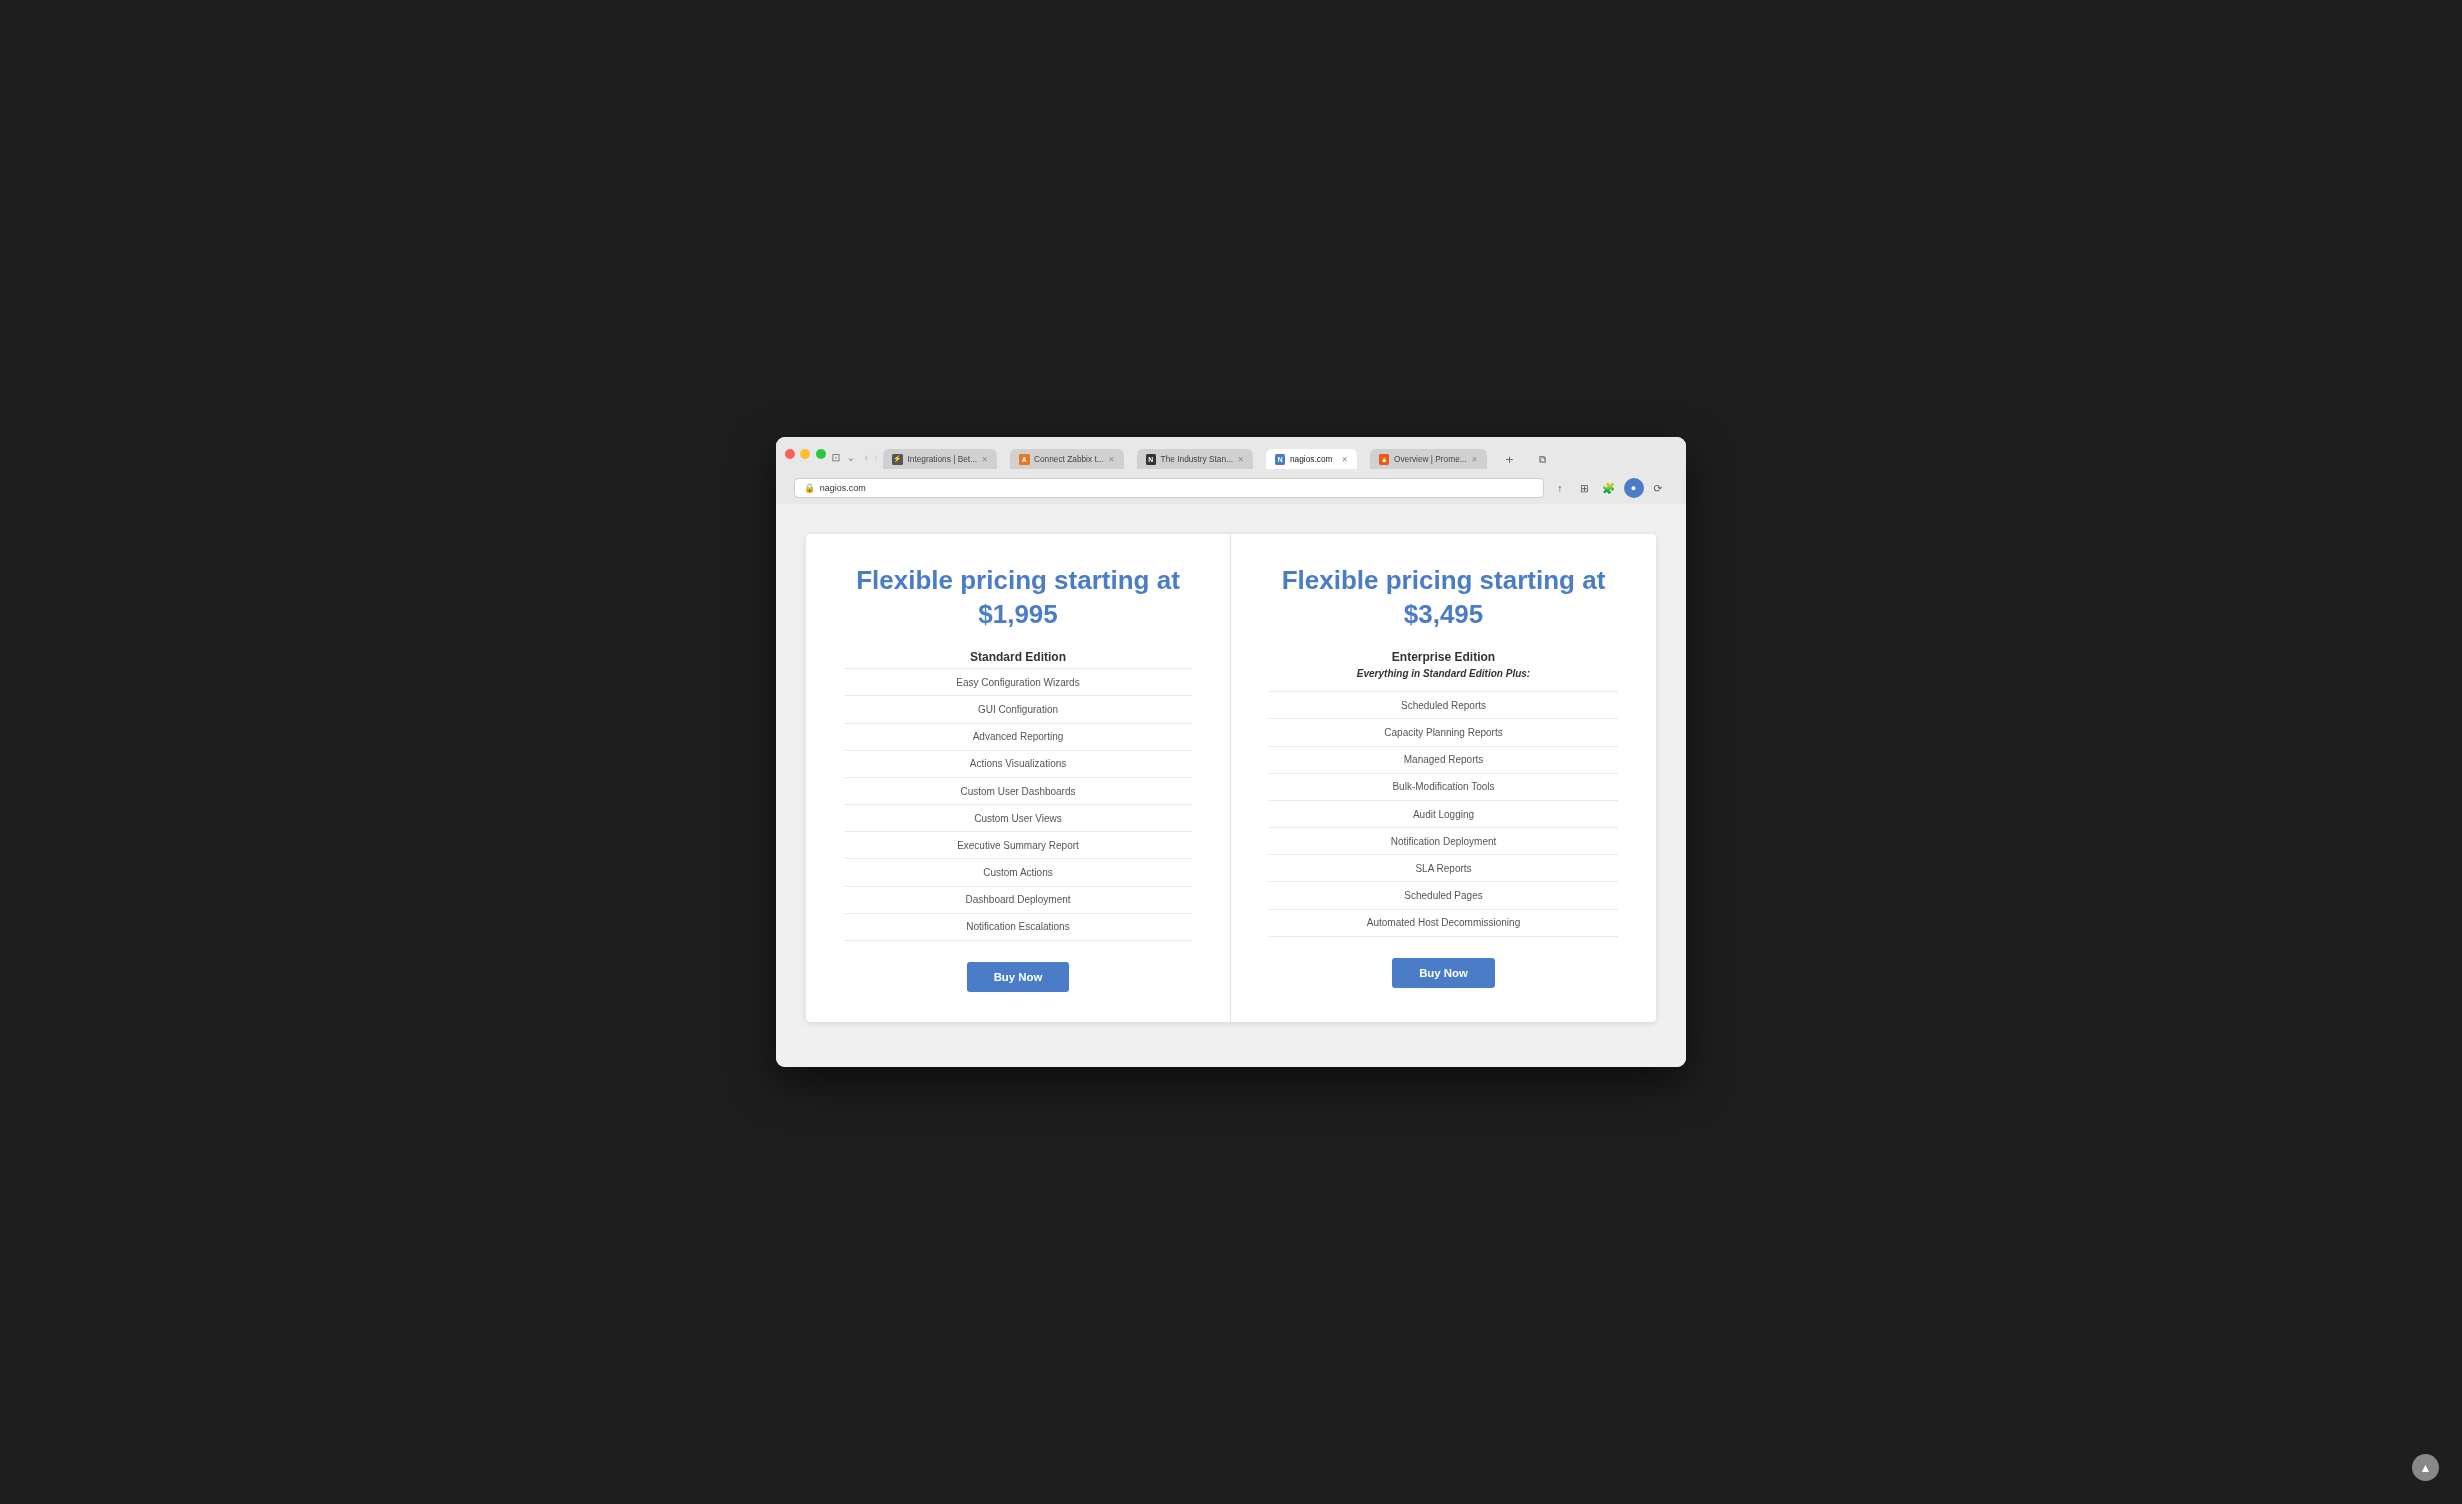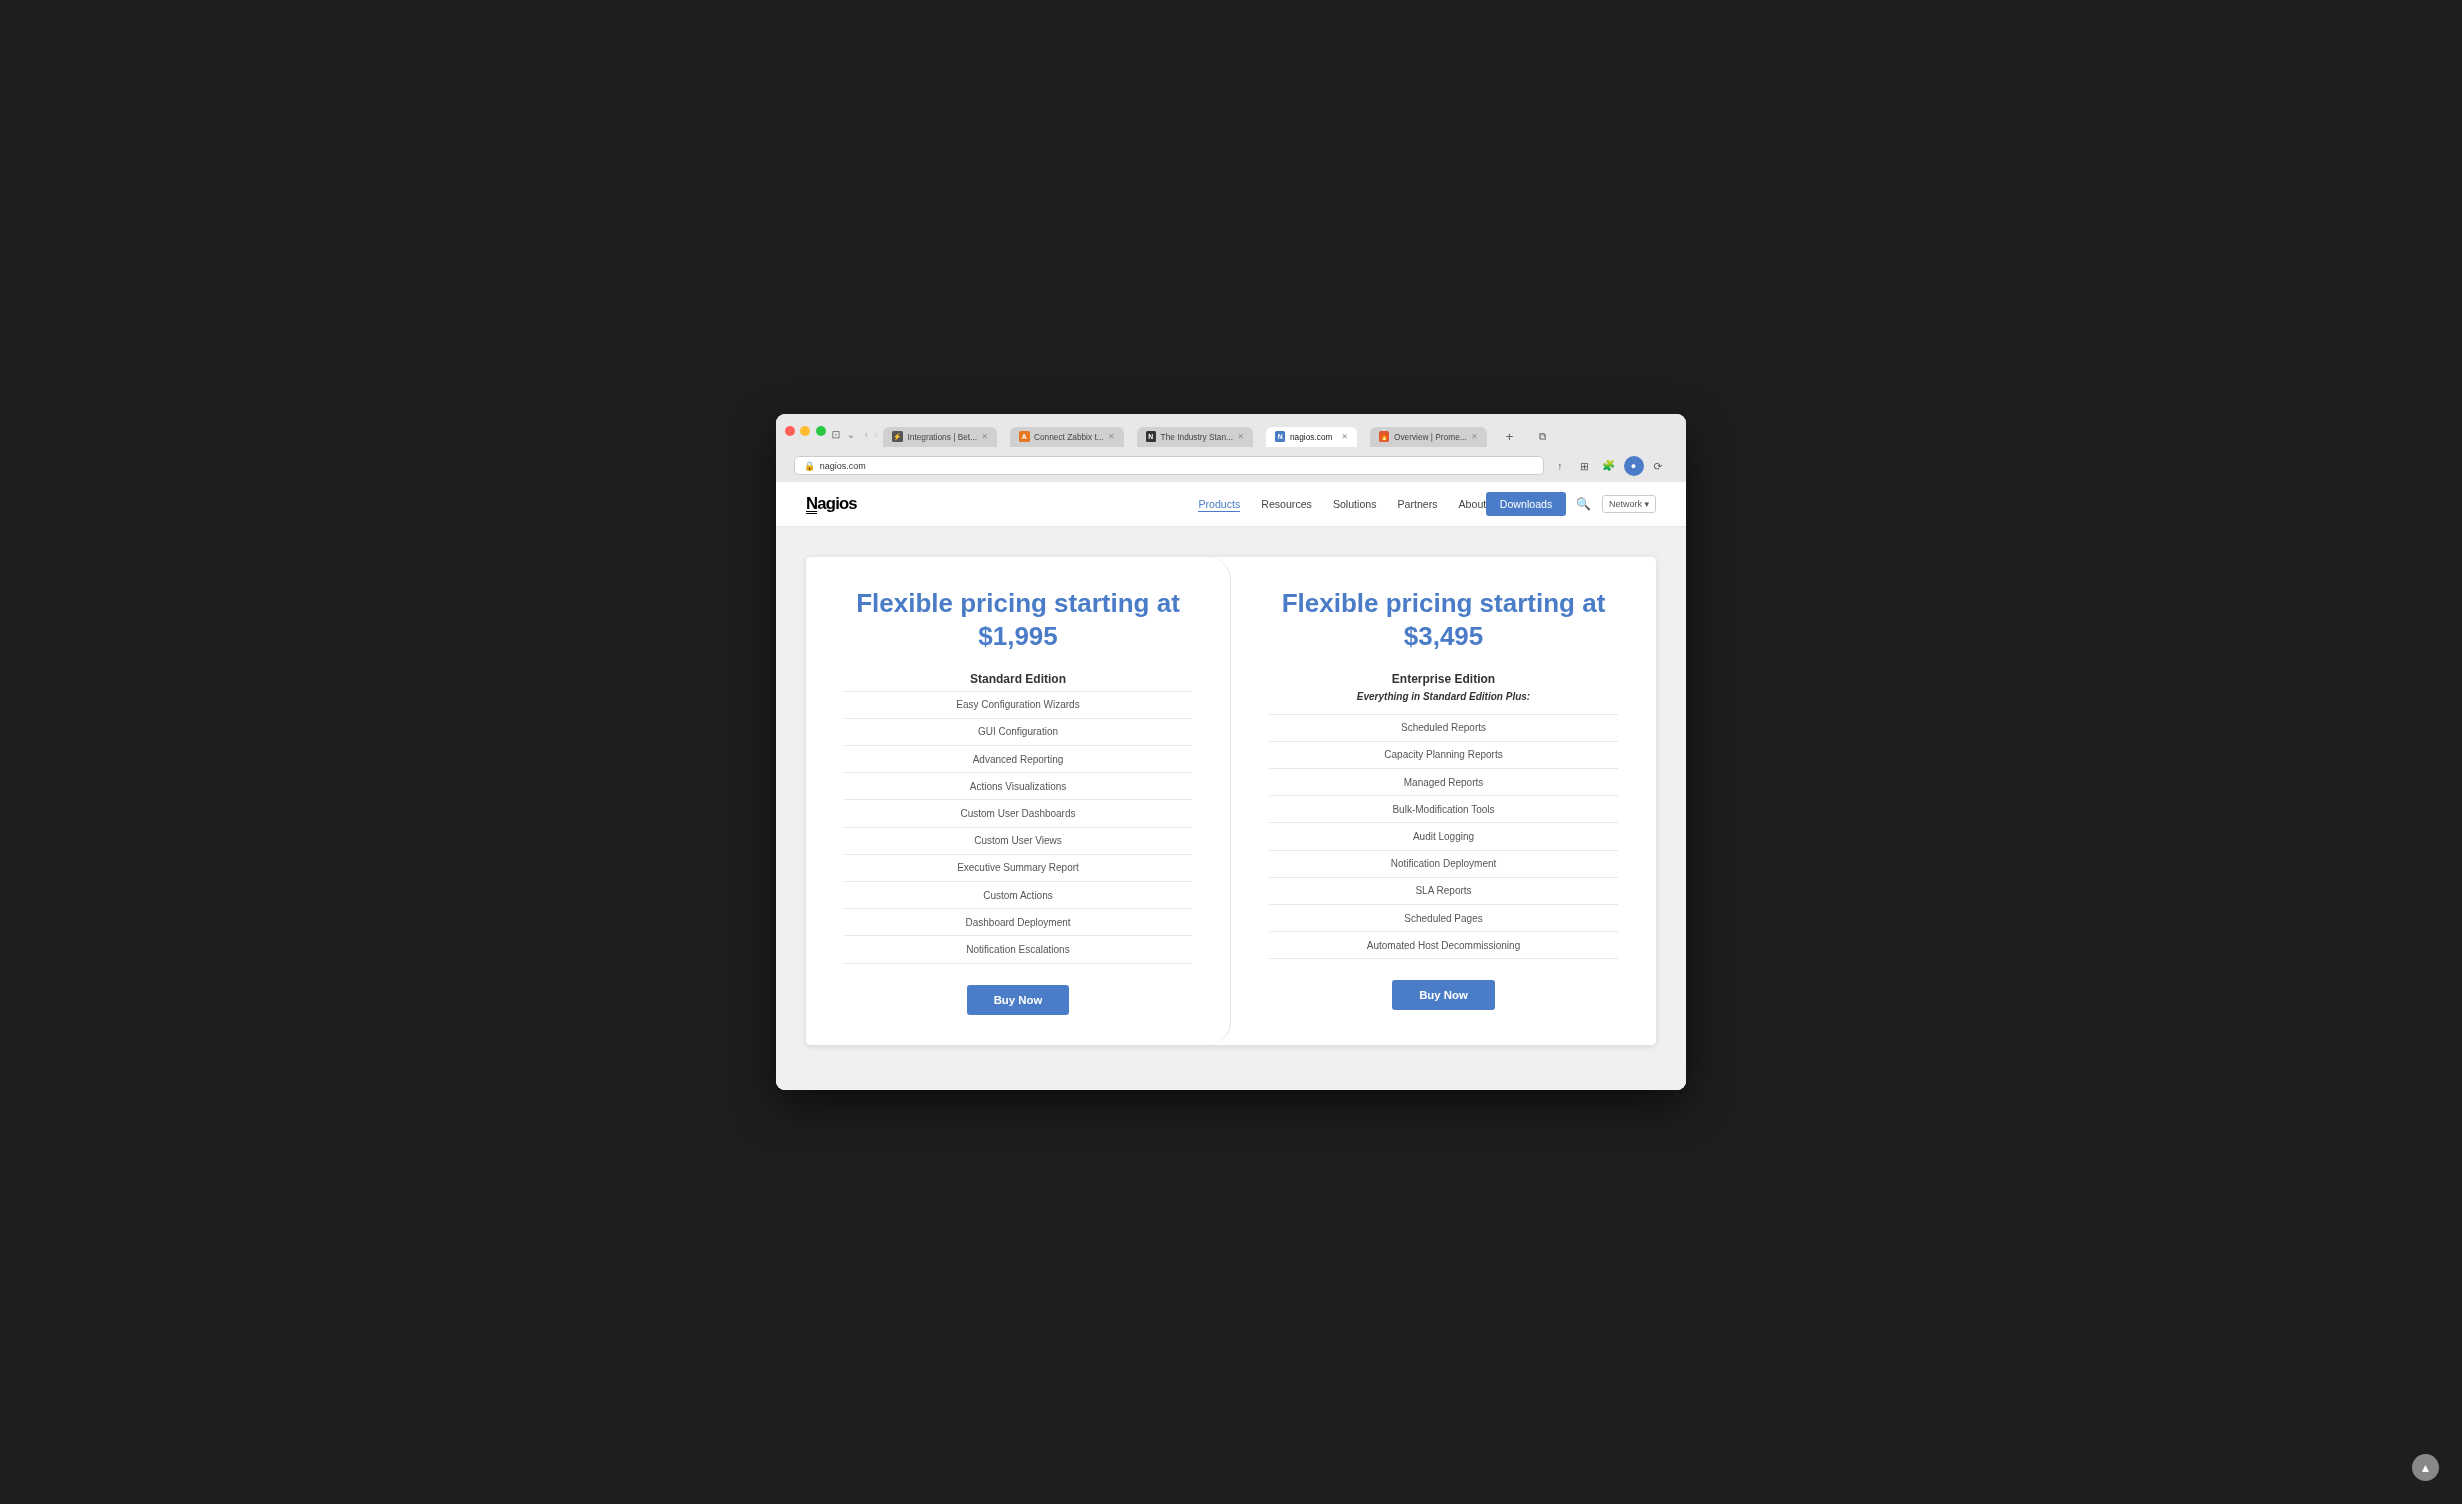--- a/index.html
+++ b/index.html
@@ -225,21 +225,20 @@
       gap: 0;
       background: #fff;
       border-radius: 4.5px;
       overflow: hidden;
       box-shadow: 0 1.5px 6px rgba(0,0,0,0.1);
     }
 
     .pricing-card {
       padding: 30px 38px;
       background: #fff;
-      border-radius: 23px;
     }
 
     .pricing-card:first-child {
       border-right: 0.8px solid #e0e0e0;
     }
 
     .pricing-headline {
       font-size: 26px;
       font-weight: 700;
       color: #4a7cc7;
@@ -369,33 +368,20 @@
         <div class="toolbar-icon">⊞</div>
         <div class="toolbar-icon">🧩</div>
         <div style="width:20px;height:20px;background:#4a7cc7;border-radius:50%;display:flex;align-items:center;justify-content:center;color:#fff;font-size:9px;cursor:pointer;">●</div>
         <div class="toolbar-icon">⟳</div>
       </div>
     </div>
   </div>
 
   <div class="website">
 
-    <nav class="nav">
-      <div class="logo"><span style="border-bottom:1.5px solid #000;">N</span>agios</div>
-      <ul class="nav-links">
-        <li><a class="active">Products</a></li>
-        <li><a>Resources</a></li>
-        <li><a>Solutions</a></li>
-        <li><a>Partners</a></li>
-        <li><a>About</a></li>
-      </ul>
-      <button class="nav-btn-downloads">Downloads</button>
-      <span class="nav-search">🔍</span>
-      <span class="nav-network">Network ▾</span>
-    </nav>
 
     <div class="main-content">
 
       <div class="pricing-grid">
 
         <div class="pricing-card">
           <h2 class="pricing-headline">Flexible pricing starting at $1,995</h2>
           <p class="edition-title">Standard Edition</p>
           <ul class="feature-list">
             <li class="feature-item">Easy Configuration Wizards</li>

